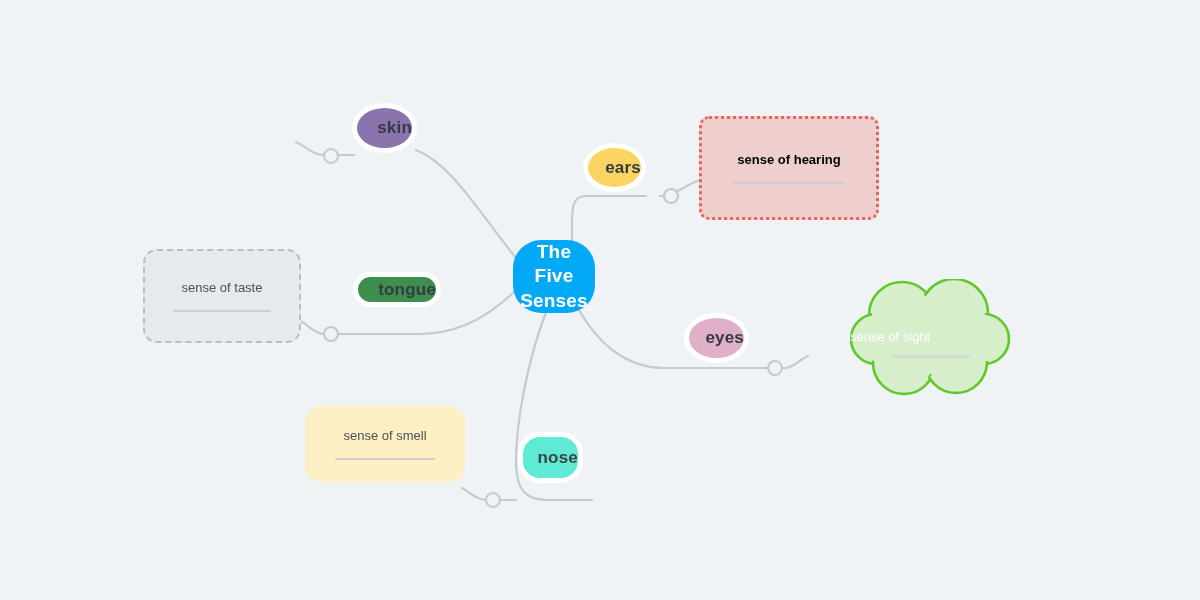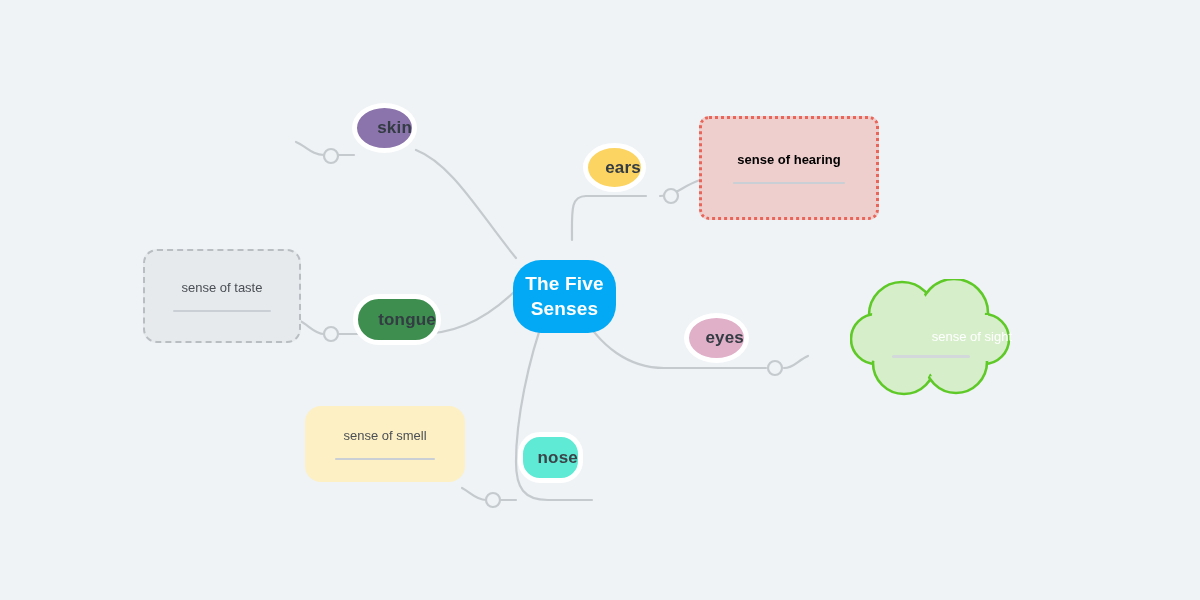--- a/index.html
+++ b/index.html
@@ -107,21 +107,21 @@
     position: absolute;
   }
   .cloud-wrap svg {
     display: block;
   }
   .cloud-label {
     position: absolute;
     left: 0;
     right: 0;
     top: 50px;
-    text-align: right;
+    text-align: left;
     font-size: 13px;
     color: #ffffff;
     pointer-events: none;
   }
   .cloud-rule {
     position: absolute;
     height: 3px;
     background: #d3d8db;
     border-radius: 2px;
     left: 42px;
@@ -160,36 +160,36 @@
     </g>
     <g fill="#eff3f6" stroke="#c4cace" stroke-width="2.2">
       <circle cx="331" cy="156" r="7"></circle>
       <circle cx="671" cy="196" r="7"></circle>
       <circle cx="331" cy="334" r="7"></circle>
       <circle cx="775" cy="368" r="7"></circle>
       <circle cx="493" cy="500" r="7"></circle>
     </g>
   </svg>
 
-  <div class="central-node" style="left:513px; top:240px; width:103px; height:73px;margin-top:20px;">
+  <div class="central-node" style="left:513px; top:240px; width:82px; height:73px;">
     <div>
       <span>The Five</span><br>
       <span>Senses</span>
     </div>
   </div>
 
   <div class="organ-node" style="left:352px; top:103px; width:65px; height:50px; background:#8b73ab;">
     <span>skin</span>
   </div>
 
   <div class="organ-node" style="left:583px; top:143px; width:63px; height:49px; background:#fcd462;">
     <span>ears</span>
   </div>
 
-  <div class="organ-node" style="left:353px; top:294px; width:88px; height:51px; background:#3e8e4f; border-radius:26px;">
+  <div class="organ-node" style="left:353px; top:272px; width:88px; height:35px; background:#3e8e4f; border-radius:26px;">
     <span>tongue</span>
   </div>
 
   <div class="organ-node" style="left:684px; top:313px; width:65px; height:50px; background:#e0afc8;">
     <span>eyes</span>
   </div>
 
   <div class="organ-node" style="left:518px; top:432px; width:65px; height:51px; background:#5eead4; border-radius:22px; color:#3c4248;padding-left:8px;">
     <span>nose</span>
   </div>

